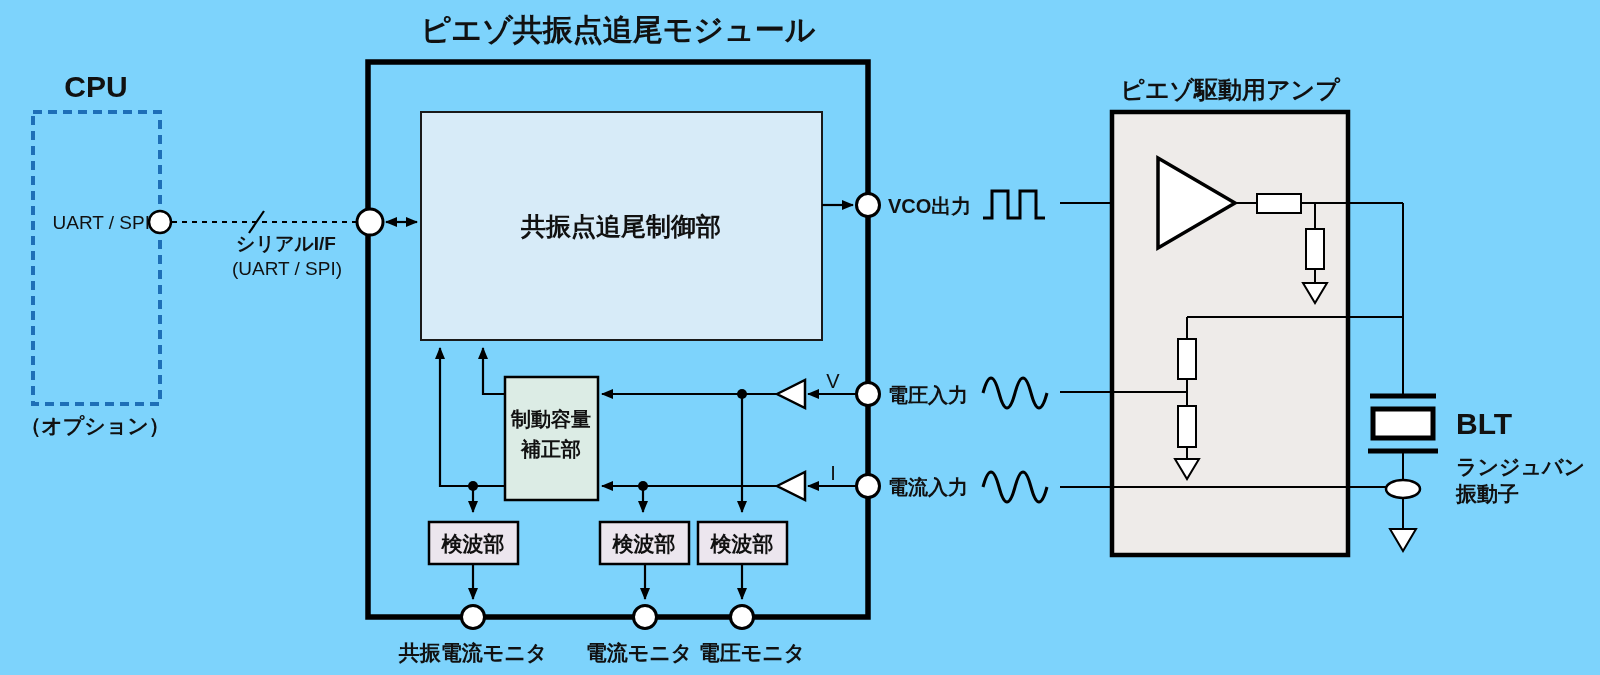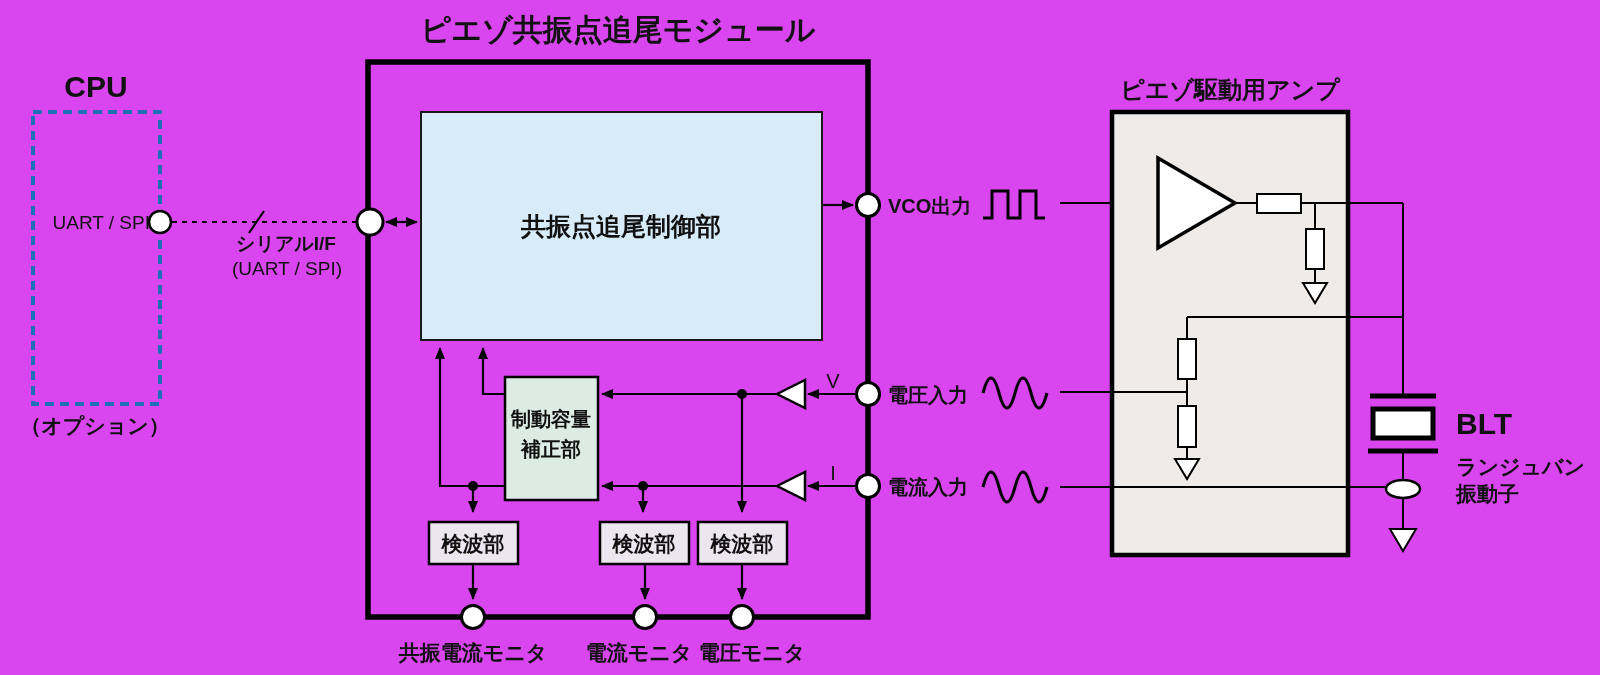--- a/index.html
+++ b/index.html
@@ -1,17 +1,17 @@
 <!DOCTYPE html>
 <html><head>
 <meta charset="utf-8">
 <style>
   html,body{margin:0;padding:0;background:#fff;}
   .stage{
-    position:relative;width:1600px;height:675px;background:#d946ef;overflow:hidden;
+    position:relative;width:1600px;height:675px;background:#7dd3fc;overflow:hidden;
     font-family:"Liberation Sans",sans-serif;
   }
   svg text{font-family:"Liberation Sans",sans-serif;fill:#111;}
   .t-bold{font-weight:bold;}
 </style>
 </head>
 <body>
 
 <div class="stage">
 <svg width="1600" height="675" viewBox="0 0 1600 675">

